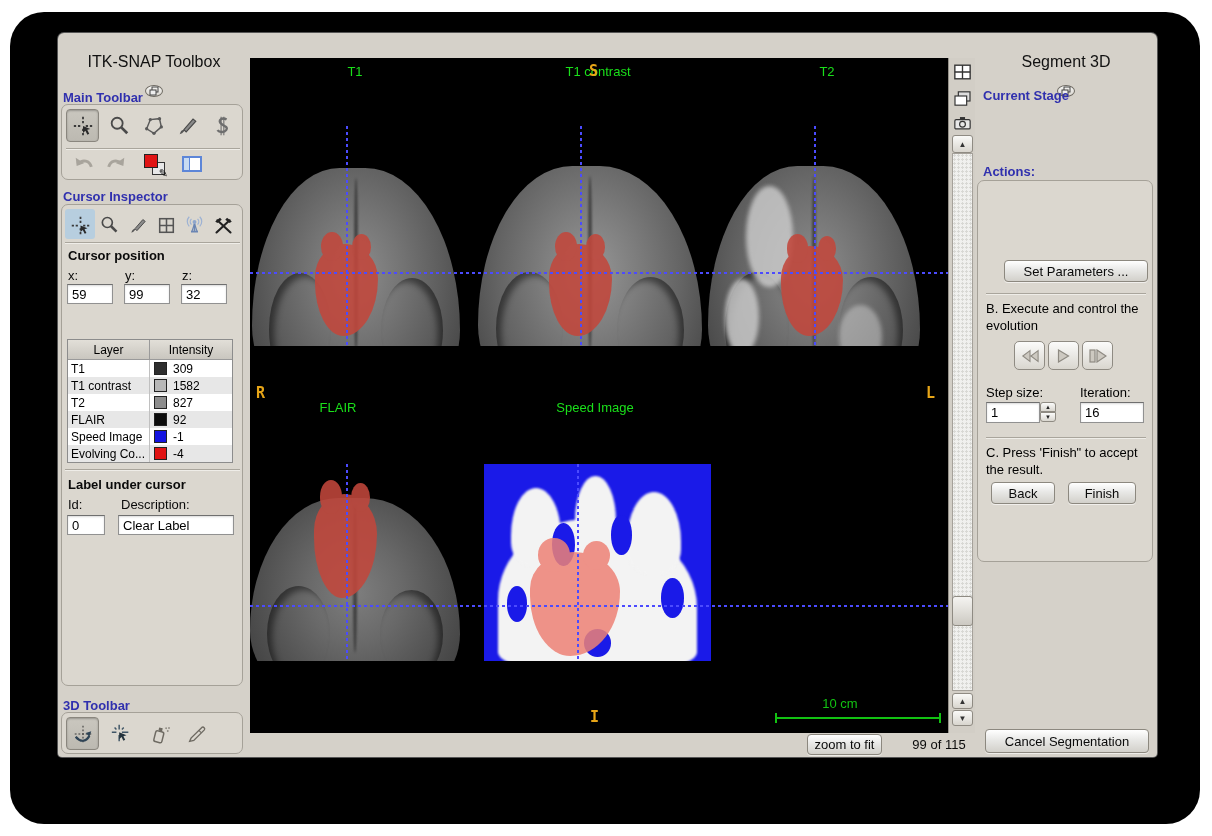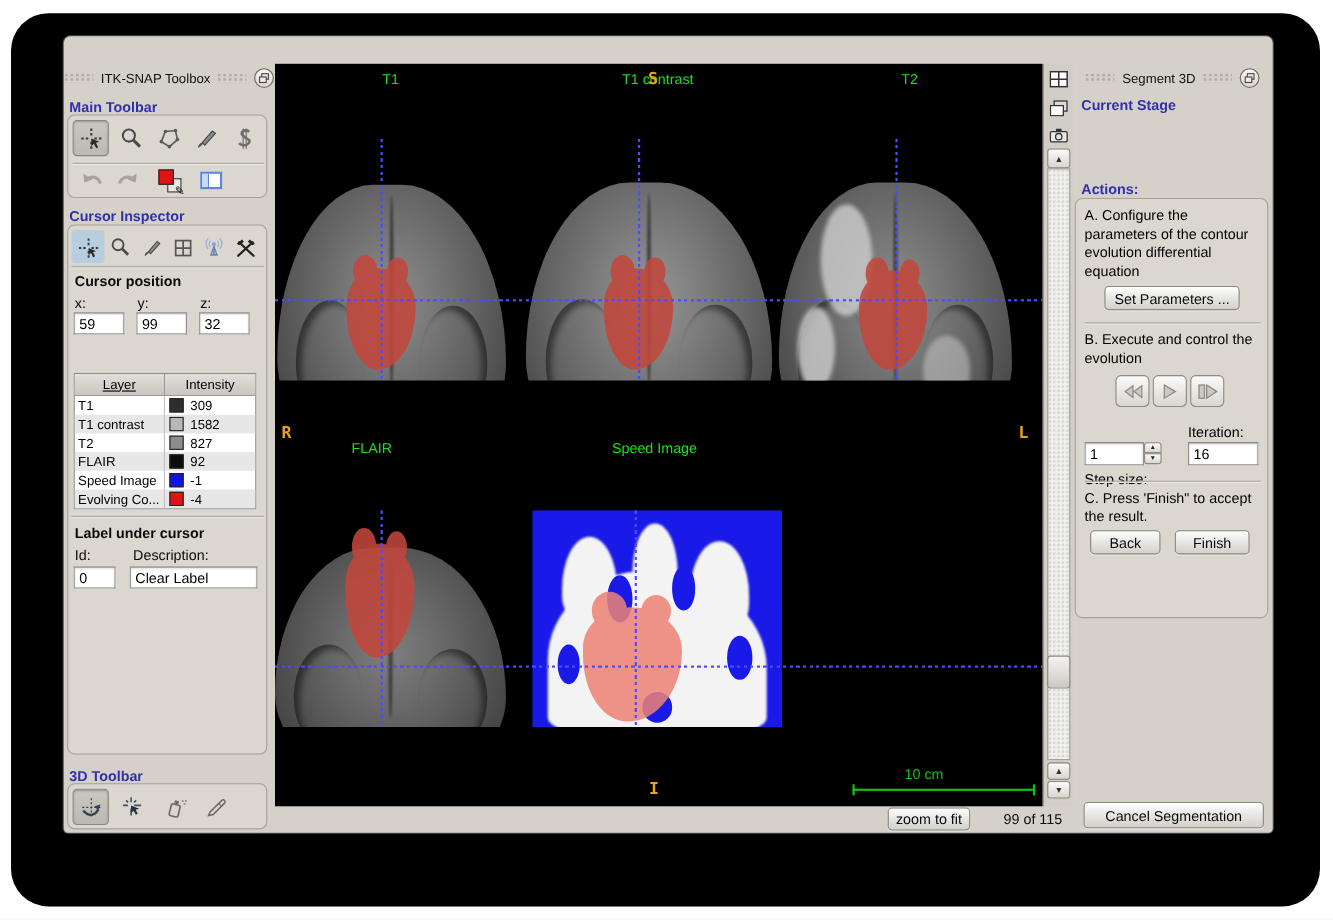--- a/index.html
+++ b/index.html
@@ -13,21 +13,21 @@
   .window { position:absolute; left:58px; top:33px; width:1099px; height:724px; background:#d5d1c9; border-radius:6px 6px 4px 4px; overflow:hidden; box-shadow:0 0 0 1px #555; }
   .titlebar { height:24px; background:linear-gradient(#f0f0f0,#cdcdcd 80%,#c2c2c2); border-bottom:1px solid #8a8a8a; text-align:center; line-height:24px; font-size:13px; font-weight:bold; color:#303030; position:relative; }
   .lights { position:absolute; left:11px; top:6px; display:flex; gap:8px; }
   .light { width:12px; height:12px; border-radius:50%; border:1px solid rgba(0,0,0,.35); }
   .light.red    { background:radial-gradient(circle at 35% 30%, #ffb3a6, #ed6b5f 60%, #d24a3e); }
   .light.yellow { background:radial-gradient(circle at 35% 30%, #ffe9b0, #f5bf50 60%, #d99e2b); }
   .light.green  { background:radial-gradient(circle at 35% 30%, #c8f0b8, #62c655 60%, #3f9e34); }
   .content { position:absolute; top:25px; left:0; width:1099px; height:699px; }
 
   
-  .phead { position:absolute; height:26px; display:flex; align-items:center; justify-content:center; gap:7px; width:100%; font-size:12px; color:#111; }
+  .phead { position:absolute; height:26px; display:flex; align-items:center; justify-content:center; gap:7px; width:100%; font-size:16px; color:#111;flex-direction:column; }
   .grip { width:26px; height:8px; background-image:radial-gradient(circle at 1.2px 1.2px, #b3afa6 1.2px, transparent 1.6px); background-size:5px 4px; }
   .roundbtn { width:18px; height:18px; border-radius:50%; border:1px solid #6e6a62; background:linear-gradient(#f7f7f5,#d8d5ce); display:flex; align-items:center; justify-content:center; }
 
   .bluelabel { font-size:13px; font-weight:bold; color:#3030ae; position:absolute; }
   .gbox { position:absolute; border:1px solid #a5a198; border-radius:7px; background:#dbd7cf; }
 
   
   .sel-frame { position:absolute; border:1px solid #8a867e; border-radius:4px; background:linear-gradient(#cac7bf,#bcb9b1); box-shadow:inset 0 1px 2px rgba(0,0,0,.25); }
   .sel-tab { position:absolute; border-radius:3px; background:#b7cedf; }
   .icon { position:absolute; display:flex; align-items:center; justify-content:center; }
@@ -226,21 +226,21 @@
         <div class="plain-label" style="left:6px;top:63px;">x:</div>
         <div class="plain-label" style="left:63px;top:63px;">y:</div>
         <div class="plain-label" style="left:120px;top:63px;">z:</div>
         <div class="tfield" style="left:5px;top:79px;width:46px;">59</div>
         <div class="tfield" style="left:62px;top:79px;width:46px;">99</div>
         <div class="tfield" style="left:119px;top:79px;width:46px;">32</div>
 
         <div class="black-label" style="left:6px;top:114px;margin-top:36px;">Intensity under cursor</div>
         <div class="itable" style="left:5px;top:134px;width:166px;">
           <div class="hrow">
-            <div class="hcell" style="width:82px;text-decoration:underline;">Layer</div>
+            <div class="hcell" style="width:82px;">Layer</div>
             <div class="hcell" style="width:82px;border-right:none;">Intensity</div>
           </div>
           <div class="row">
               <div class="c1">T1</div>
               <div class="c2">
                 <span class="swatch" style="background: rgb(46, 46, 46);"></span>
                 <span>309</span>
               </div>
             </div>
           <div class="row">
@@ -422,41 +422,40 @@
               <rect x="3" y="1" width="6" height="5" fill="none" stroke="#444"></rect>
               <rect x="1" y="4" width="6" height="5" fill="#eee" stroke="#444"></rect>
             </svg>
         </span>
       </div>
 
       <div class="bluelabel" style="left:8px;top:30px;">Current Stage</div>
 
       <div class="bluelabel" style="left:8px;top:106px;">Actions:</div>
       <div class="gbox" style="left:2px;top:122px;width:176px;height:382px;">
-        <div class="rtext" style="left:8px;top:6px;width:162px;">A. Configure the parameters of the contour evolution differential equation</div>
-        <div class="btn" style="left:26px;top:79px;width:123px;height:22px;">Set Parameters ...</div>
+        <div class="btn" style="left:26px;top:79px;width:144px;height:22px;">Set Parameters ...</div>
         <div class="hr" style="left:8px;top:112px;width:160px;"></div>
         <div class="rtext" style="left:8px;top:119px;width:162px;">B. Execute and control the evolution</div>
         <div class="playbtn" style="left:36px;top:160px;">
           <svg width="18" height="14" viewBox="0 0 20 14">
               <path d="M10 1L2 7l8 6zM19 1l-8 6 8 6z" fill="#cdc9c1" stroke="#8e8a82" stroke-width="1.2"></path>
             </svg>
         </div>
         <div class="playbtn" style="left:70px;top:160px;">
           <svg width="13" height="14" viewBox="0 0 12 14">
               <path d="M1 1l10 6L1 13z" fill="#cdc9c1" stroke="#8e8a82" stroke-width="1.2"></path>
             </svg>
         </div>
         <div class="playbtn" style="left:104px;top:160px;">
           <svg width="18" height="14" viewBox="0 0 18 14">
               <rect x="1" y="1" width="5" height="12" fill="#cdc9c1" stroke="#8e8a82" stroke-width="1.2"></rect>
               <path d="M8 1l9 6-9 6z" fill="#cdc9c1" stroke="#8e8a82" stroke-width="1.2"></path>
             </svg>
         </div>
-        <div class="rtext" style="left:8px;top:203px;margin-top:43px;">Step size:</div>
+        <div class="rtext" style="left:8px;top:203px;">Step size:</div>
         <div class="rtext" style="left:102px;top:203px;">Iteration:</div>
         <div class="tfield" style="left:8px;top:221px;width:54px;height:21px;">1</div>
         <div class="spin" style="left:62px;top:221px;">
           <div class="u">▲</div>
           <div class="d">▼</div>
         </div>
         <div class="tfield" style="left:102px;top:221px;width:64px;height:21px;">16</div>
         <div class="hr" style="left:8px;top:256px;width:160px;"></div>
         <div class="rtext" style="left:8px;top:263px;width:162px;">C. Press 'Finish" to accept the result.</div>
         <div class="btn" style="left:13px;top:301px;width:64px;height:22px;">Back</div>

